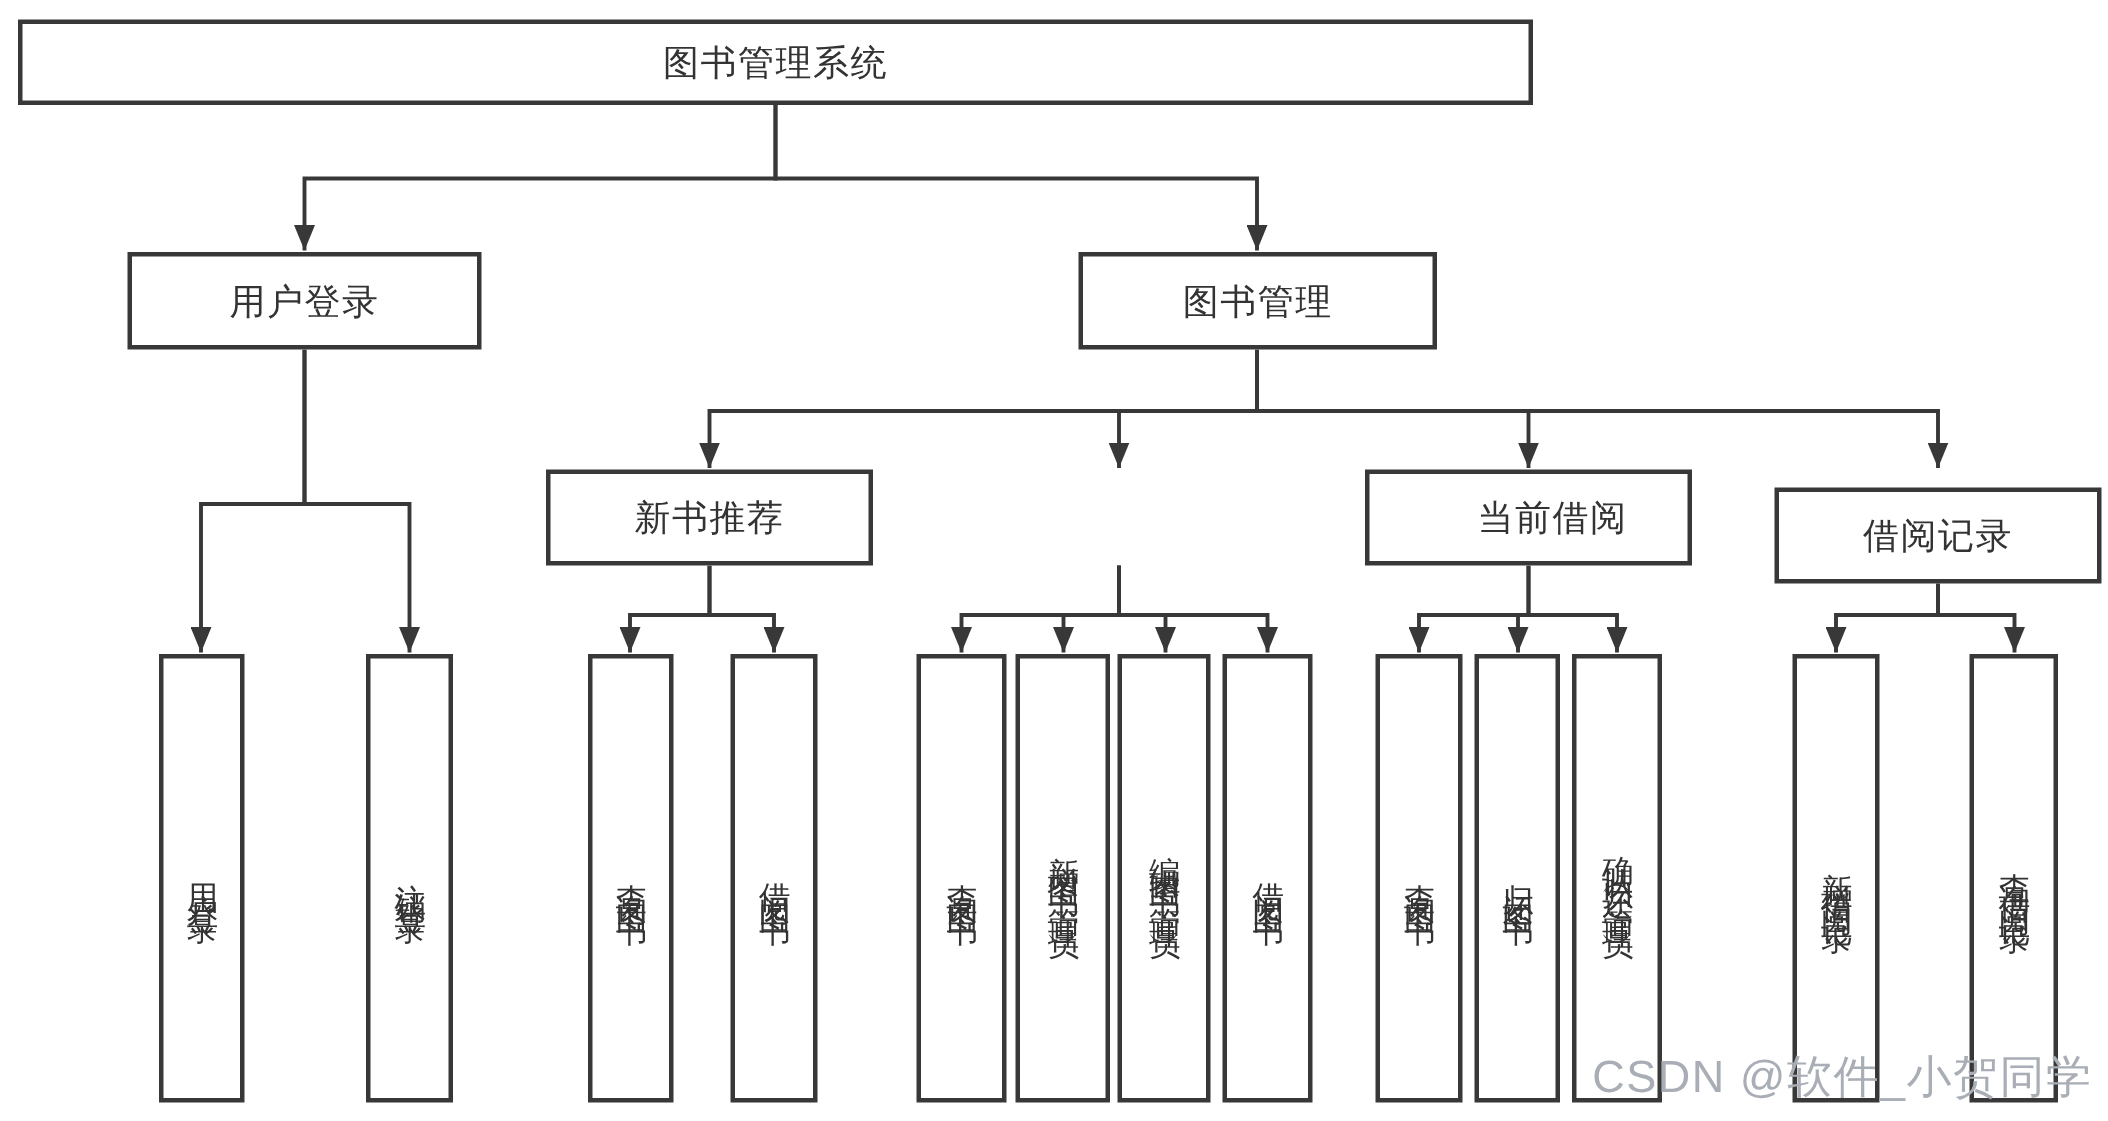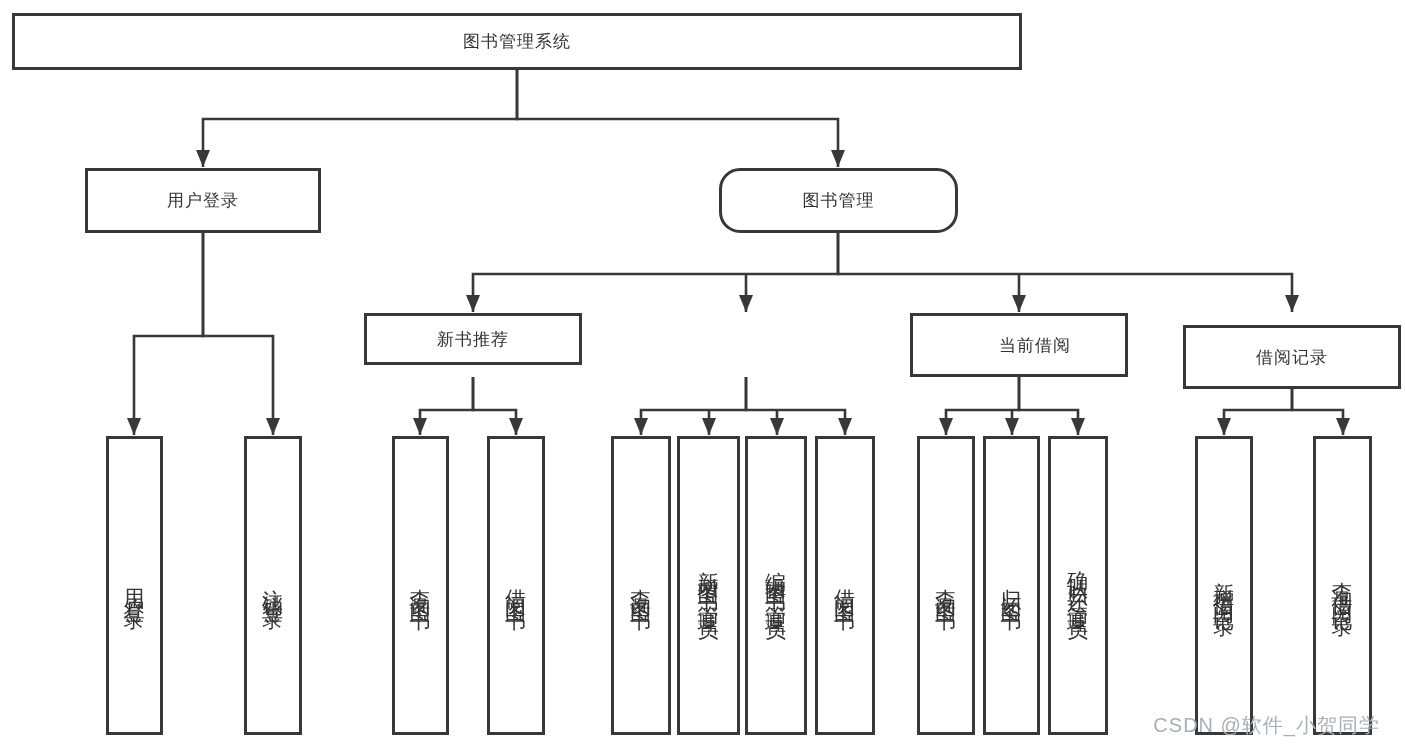--- a/index.html
+++ b/index.html
@@ -18,21 +18,21 @@
     overflow:hidden;
   }
   .connector-layer{position:absolute;left:0;top:0;width:1405px;height:747px;}
   .connector{stroke:var(--line-color);stroke-width:2.6;fill:none;}
   .hnode{
     position:absolute;
     box-sizing:border-box;
     border:3px solid var(--line-color);
     background:var(--box-fill);
     display:flex;align-items:center;justify-content:center;
-    font-size:17px;color:var(--text-color);
+    font-size:24px;color:var(--text-color);
     letter-spacing:1px;
   }
   .vnode{
     position:absolute;
     top:436px;height:299px;
     box-sizing:border-box;
     border:3px solid var(--line-color);
     background:var(--box-fill);
     display:flex;align-items:center;justify-content:center;
   }
@@ -40,22 +40,22 @@
     writing-mode:vertical-rl;
     text-orientation:mixed;
     font-size:21px;
     line-height:1;
     letter-spacing:7px;
     color:var(--text-color);
     white-space:nowrap;
   }
   .watermark{
     position:absolute;
-    right:25px;bottom:8px;
-    font-size:20px;
+    right:10px;bottom:8px;
+    font-size:30px;
     color:var(--watermark-color);
     letter-spacing:1px;
   }
 </style>
 </head>
 <body>
 
 <div class="canvas">
 
   <svg class="connector-layer" width="1405" height="747" viewBox="0 0 1405 747" xmlns="http://www.w3.org/2000/svg">
@@ -92,25 +92,25 @@
     <path class="connector" d="M1292,377 V410 H1343 V435" marker-end="url(#arrowhead)"></path>
   </svg>
 
   <div class="hnode" style="left:12px;top:13px;width:1010px;height:57px;">
     <span>图书管理系统</span>
   </div>
 
   <div class="hnode" style="left:85px;top:168px;width:236px;height:65px;">
     <span>用户登录</span>
   </div>
-  <div class="hnode" style="left:719px;top:168px;width:239px;height:65px;border-radius:21px;">
+  <div class="hnode" style="left:719px;top:168px;width:239px;height:65px;">
     <span>图书管理</span>
   </div>
 
-  <div class="hnode" style="left:364px;top:313px;width:218px;height:52px;">
+  <div class="hnode" style="left:364px;top:313px;width:218px;height:64px;">
     <span>新书推荐</span>
   </div>
   <div class="hnode" style="left:910px;top:313px;width:218px;height:64px;padding-left:32px;">
     <span>当前借阅</span>
   </div>
   <div class="hnode" style="left:1183px;top:313px;width:218px;height:64px;margin-top:12px;">
     <span>借阅记录</span>
   </div>
 
   <div class="vnode" style="left:106px;width:57px;">

